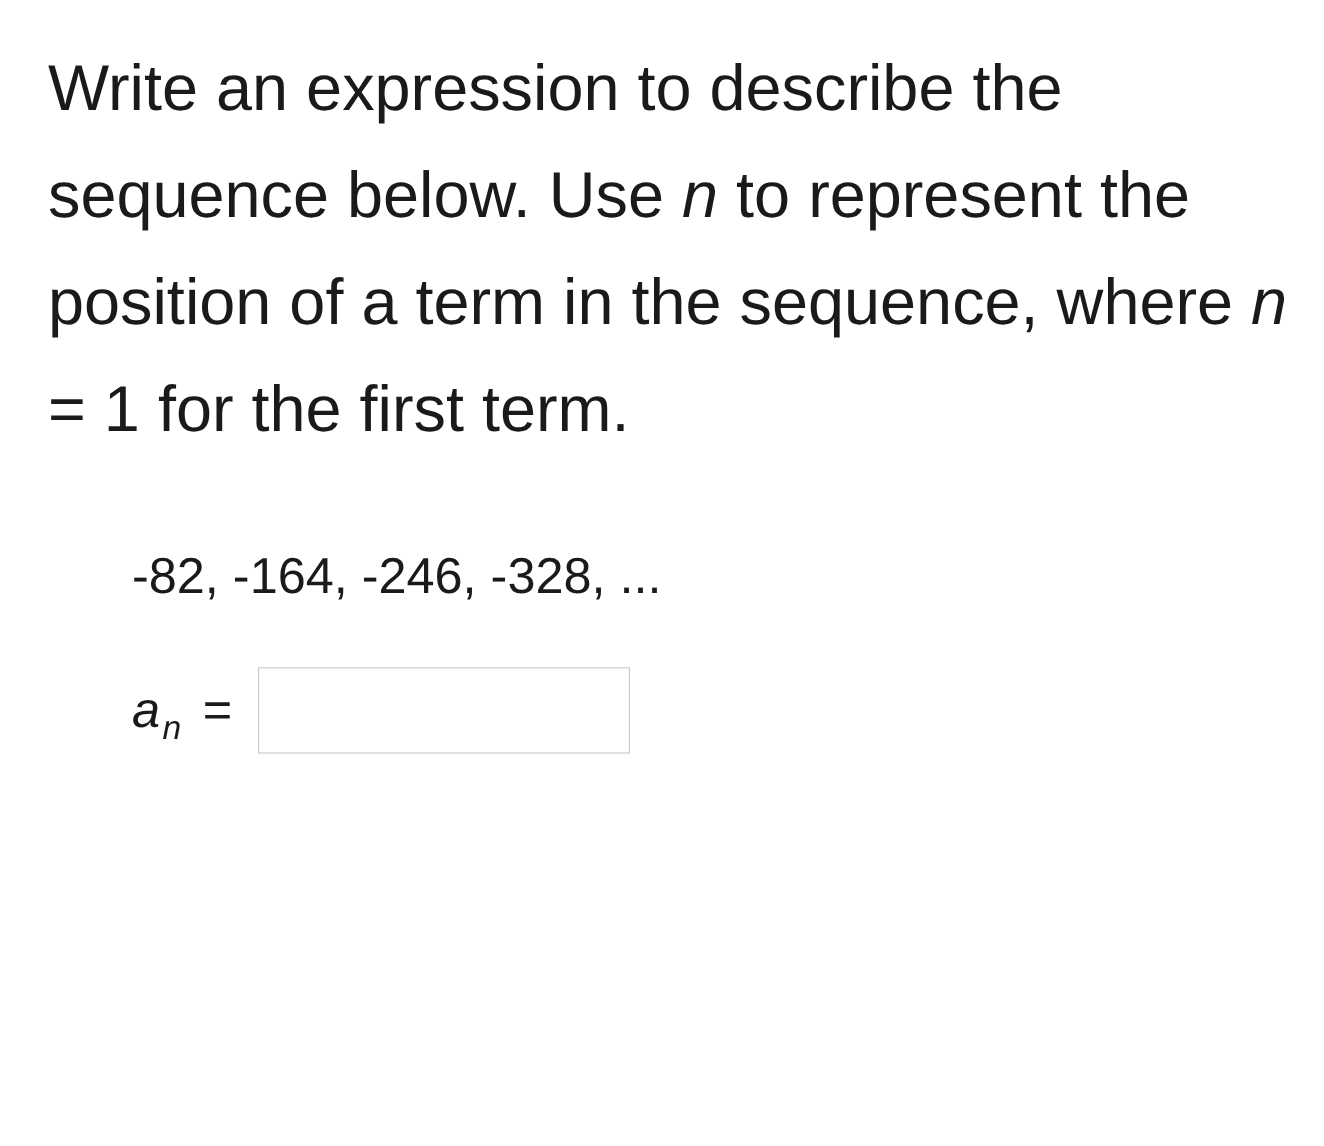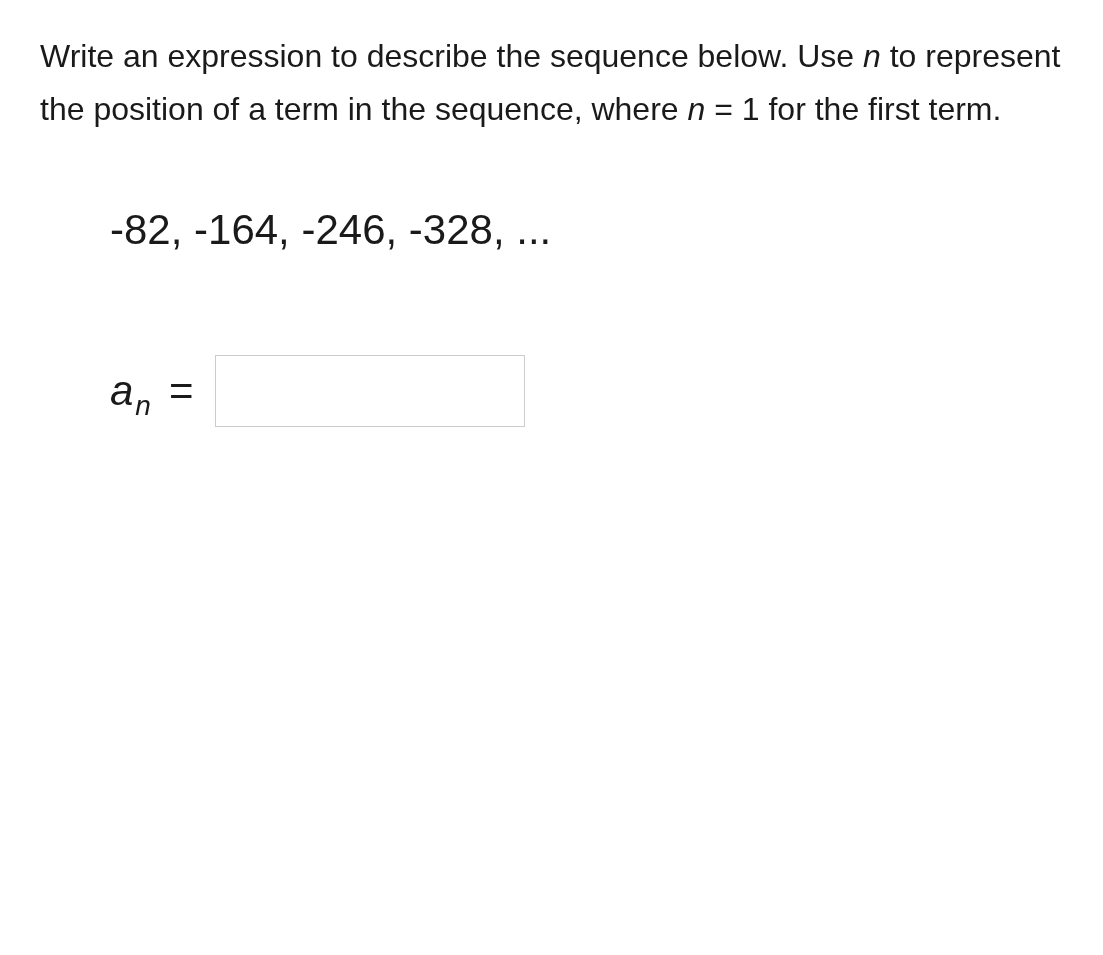--- a/index.html
+++ b/index.html
@@ -9,31 +9,31 @@
     }
     body {
       font-family: Verdana, Geneva, sans-serif;
       background: #ffffff;
       padding: 30px 30px 30px 40px;
       width: 1103px;
       height: 955px;
       color: #1a1a1a;
     }
     .question-text {
-      font-size: 32px;
+      font-size: 54px;
       line-height: 1.65;
       margin-bottom: 70px;
     }
     .question-text .var {
       font-style: italic;
     }
     .sequence {
       font-size: 42px;
       padding-left: 70px;
-      margin-bottom: 101px;
+      margin-bottom: 52px;
     }
     .answer-row {
       display: flex;
       align-items: center;
       padding-left: 70px;
       font-size: 42px;
     }
     .answer-label {
       font-style: italic;
       display: inline-flex;

